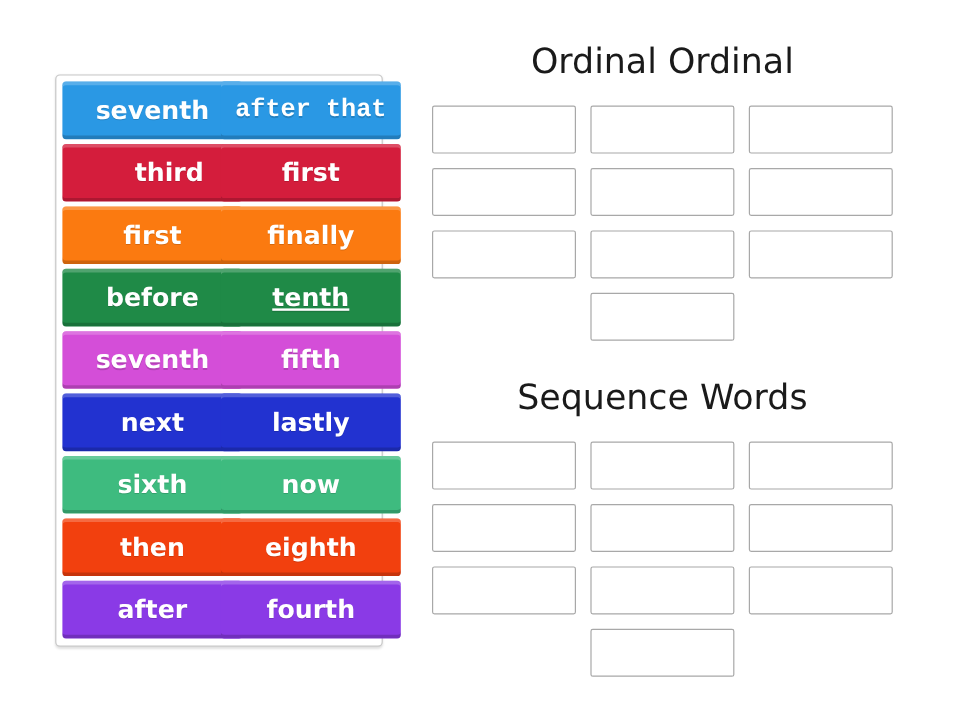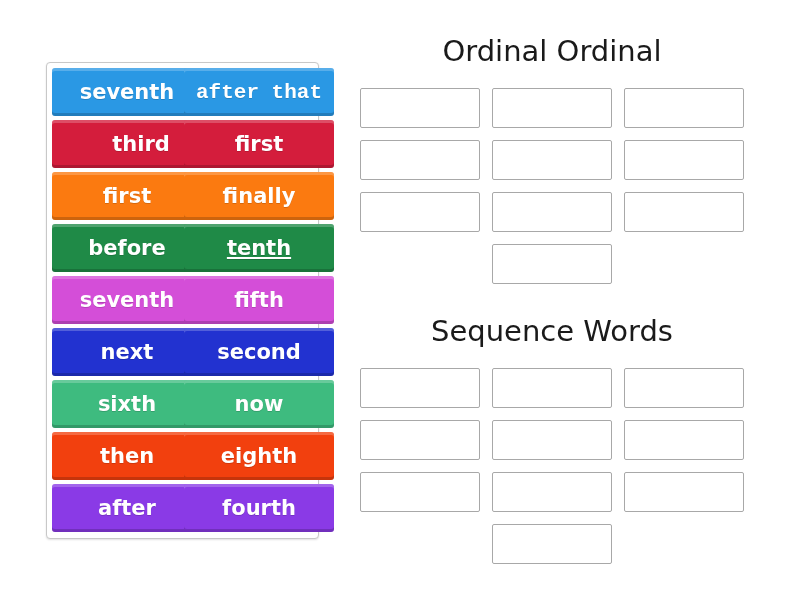--- a/index.html
+++ b/index.html
@@ -39,21 +39,21 @@
     <div class="tile" style="left: 184px; top: 68px; background: rgb(42, 152, 228); font-family: Liberation Mono, monospace;">after that</div>
     <div class="tile" style="left: 52px; top: 120px; background: rgb(212, 29, 60); padding-left: 28px;">third</div>
     <div class="tile" style="left: 184px; top: 120px; background: rgb(212, 29, 60);">first</div>
     <div class="tile" style="left: 52px; top: 172px; background: rgb(251, 122, 16);">first</div>
     <div class="tile" style="left: 184px; top: 172px; background: rgb(251, 122, 16);">finally</div>
     <div class="tile" style="left: 52px; top: 224px; background: rgb(31, 138, 71);">before</div>
     <div class="tile" style="left: 184px; top: 224px; background: rgb(31, 138, 71); text-decoration: underline;">tenth</div>
     <div class="tile" style="left: 52px; top: 276px; background: rgb(212, 78, 216);">seventh</div>
     <div class="tile" style="left: 184px; top: 276px; background: rgb(212, 78, 216);">fifth</div>
     <div class="tile" style="left: 52px; top: 328px; background: rgb(34, 50, 208);">next</div>
-    <div class="tile" style="left: 184px; top: 328px; background: rgb(34, 50, 208);">second</div>
+    <div class="tile" style="left: 184px; top: 328px; background: rgb(34, 50, 208);">lastly</div>
     <div class="tile" style="left: 52px; top: 380px; background: rgb(62, 187, 127);">sixth</div>
     <div class="tile" style="left: 184px; top: 380px; background: rgb(62, 187, 127);">now</div>
     <div class="tile" style="left: 52px; top: 432px; background: rgb(242, 64, 14);">then</div>
     <div class="tile" style="left: 184px; top: 432px; background: rgb(242, 64, 14);">eighth</div>
     <div class="tile" style="left: 52px; top: 484px; background: rgb(138, 58, 230);">after</div>
     <div class="tile" style="left: 184px; top: 484px; background: rgb(138, 58, 230);">fourth</div>
   </div>
 
 <div class="heading" style="top:34px;">Ordinal Ordinal</div>
 <div class="heading" style="top:314px;">Sequence Words</div>

